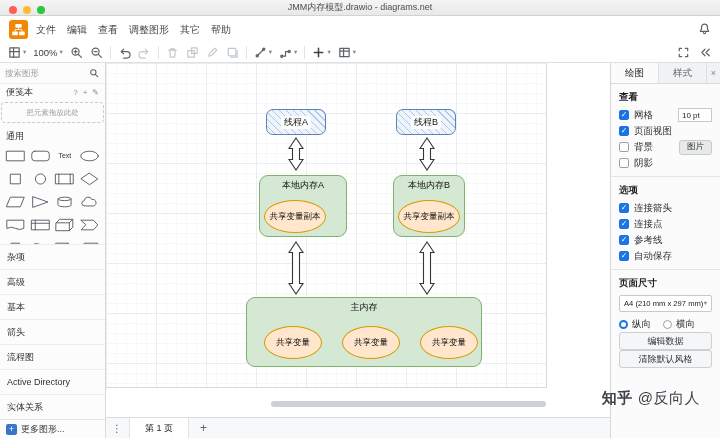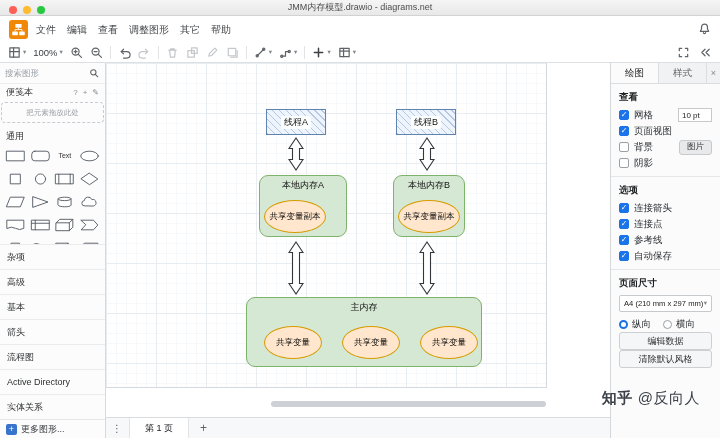--- a/index.html
+++ b/index.html
@@ -58,21 +58,21 @@
   .canvas-col{flex:1;display:flex;flex-direction:column;min-width:0;background:#fff}
   .canvas-view{flex:1;position:relative;overflow:hidden;min-height:0}
   .page{position:absolute;left:0;top:0;width:441px;height:325px;border-right:1px solid #d3d9de;border-bottom:1px solid #d3d9de;
     background-image:
       linear-gradient(to right,#e8edf1 1px,transparent 1px),
       linear-gradient(to bottom,#e8edf1 1px,transparent 1px),
       linear-gradient(to right,#f6f8fa 1px,transparent 1px),
       linear-gradient(to bottom,#f6f8fa 1px,transparent 1px);
     background-size:50px 50px,50px 50px,10px 10px,10px 10px}
   .node{position:absolute;font-size:9px;color:#121212}
-  .thread{width:60px;height:26px;border:1.3px solid #5f83b1;border-radius:0;display:flex;align-items:center;justify-content:center;
+  .thread{width:60px;height:26px;border:1.3px solid #5f83b1;border-radius:7px;display:flex;align-items:center;justify-content:center;
     background:repeating-linear-gradient(45deg,rgba(118,150,198,.48) 0 1px,rgba(234,242,252,.25) 1px 5px),#eff5fd}
   .thread .lbl{background:rgba(255,255,255,.92);padding:0 3px;border-radius:2px}
   .greenbox{background:#d5e8d4;border:1.3px solid #7fb26b;border-radius:9px}
   .greenbox .cap{position:absolute;top:3px;left:0;right:0;text-align:center;font-size:9px}
   .oellipse{position:absolute;background:#ffe6cc;border:1.3px solid #d79b00;border-radius:50%;display:flex;align-items:center;justify-content:center;font-size:8.5px;text-align:center}
   .dArrow{position:absolute}
   .hscroll{position:absolute;left:165px;top:338px;width:275px;height:6px;border-radius:3px;background:#cdd1d6}
   .watermark{position:absolute;right:20px;top:389px;z-index:40;font-size:15px;color:#3d424a;letter-spacing:.5px;white-space:nowrap}
   .watermark .wb{font-weight:700;margin-right:5px}
 

